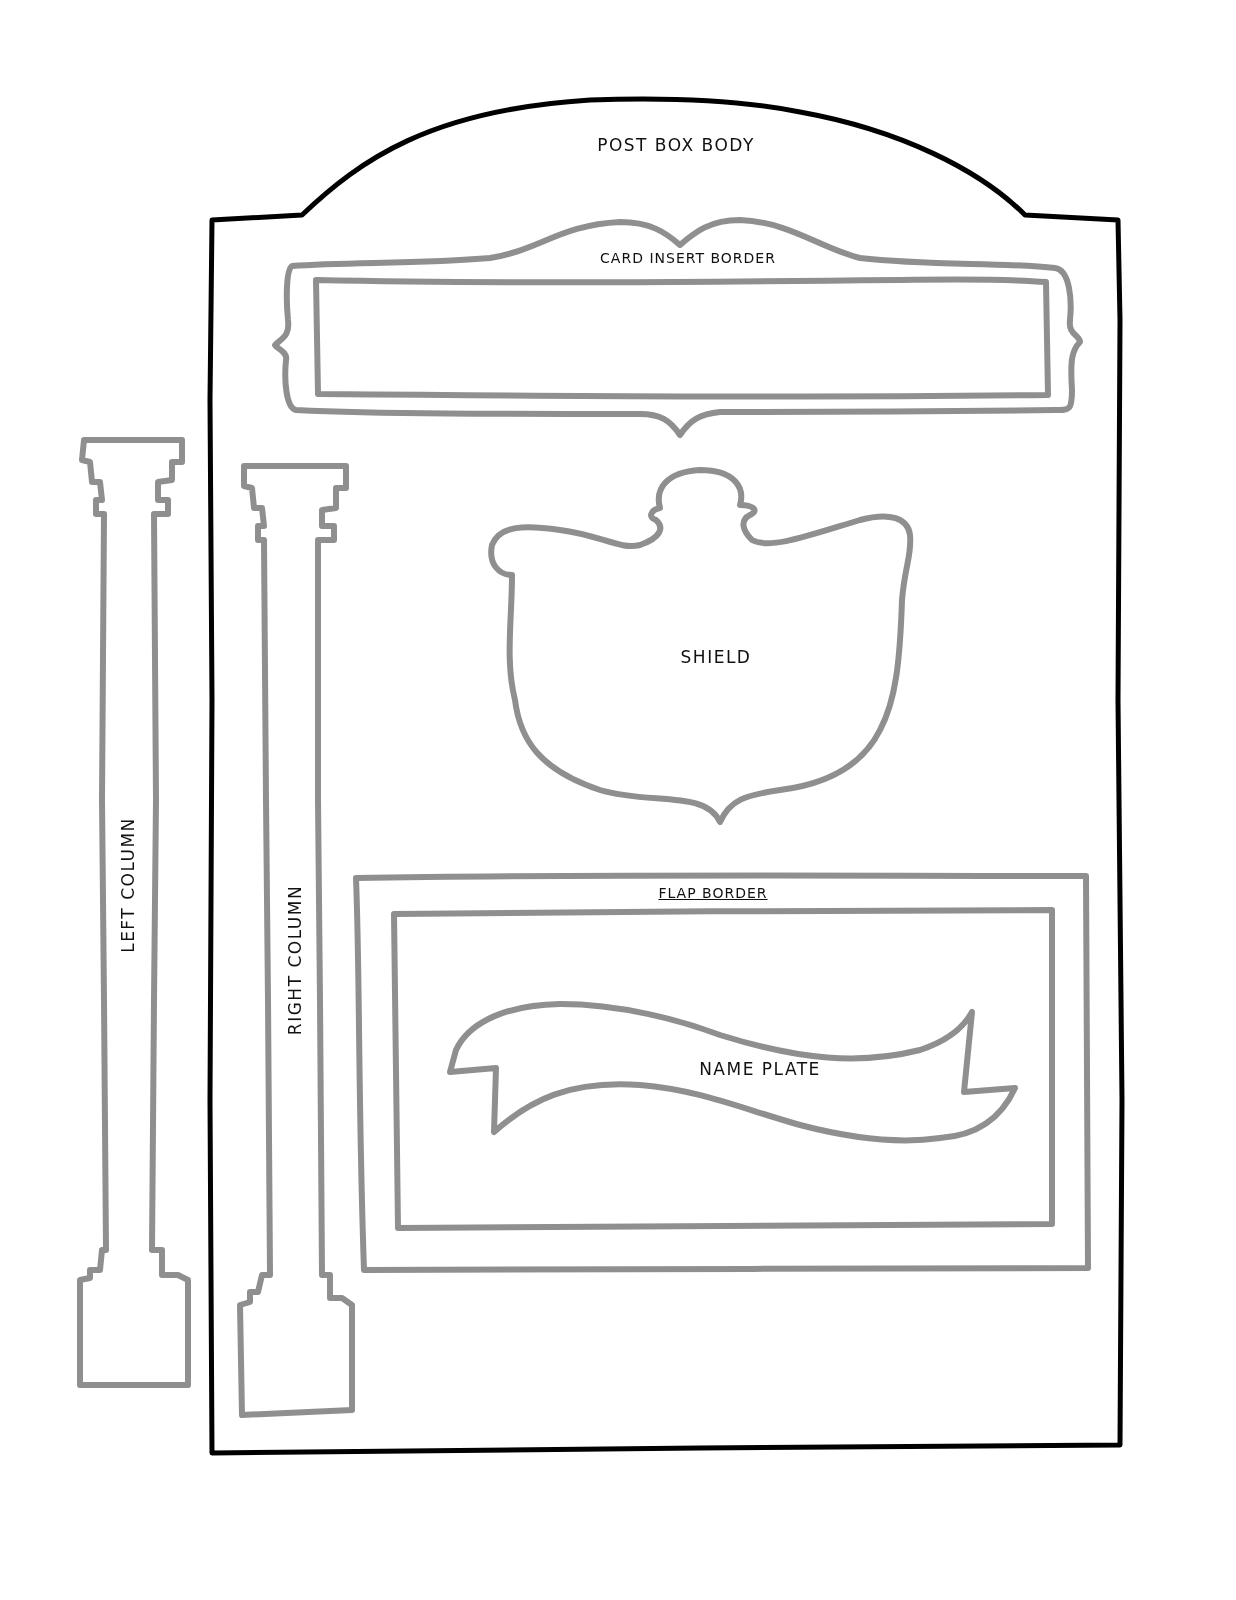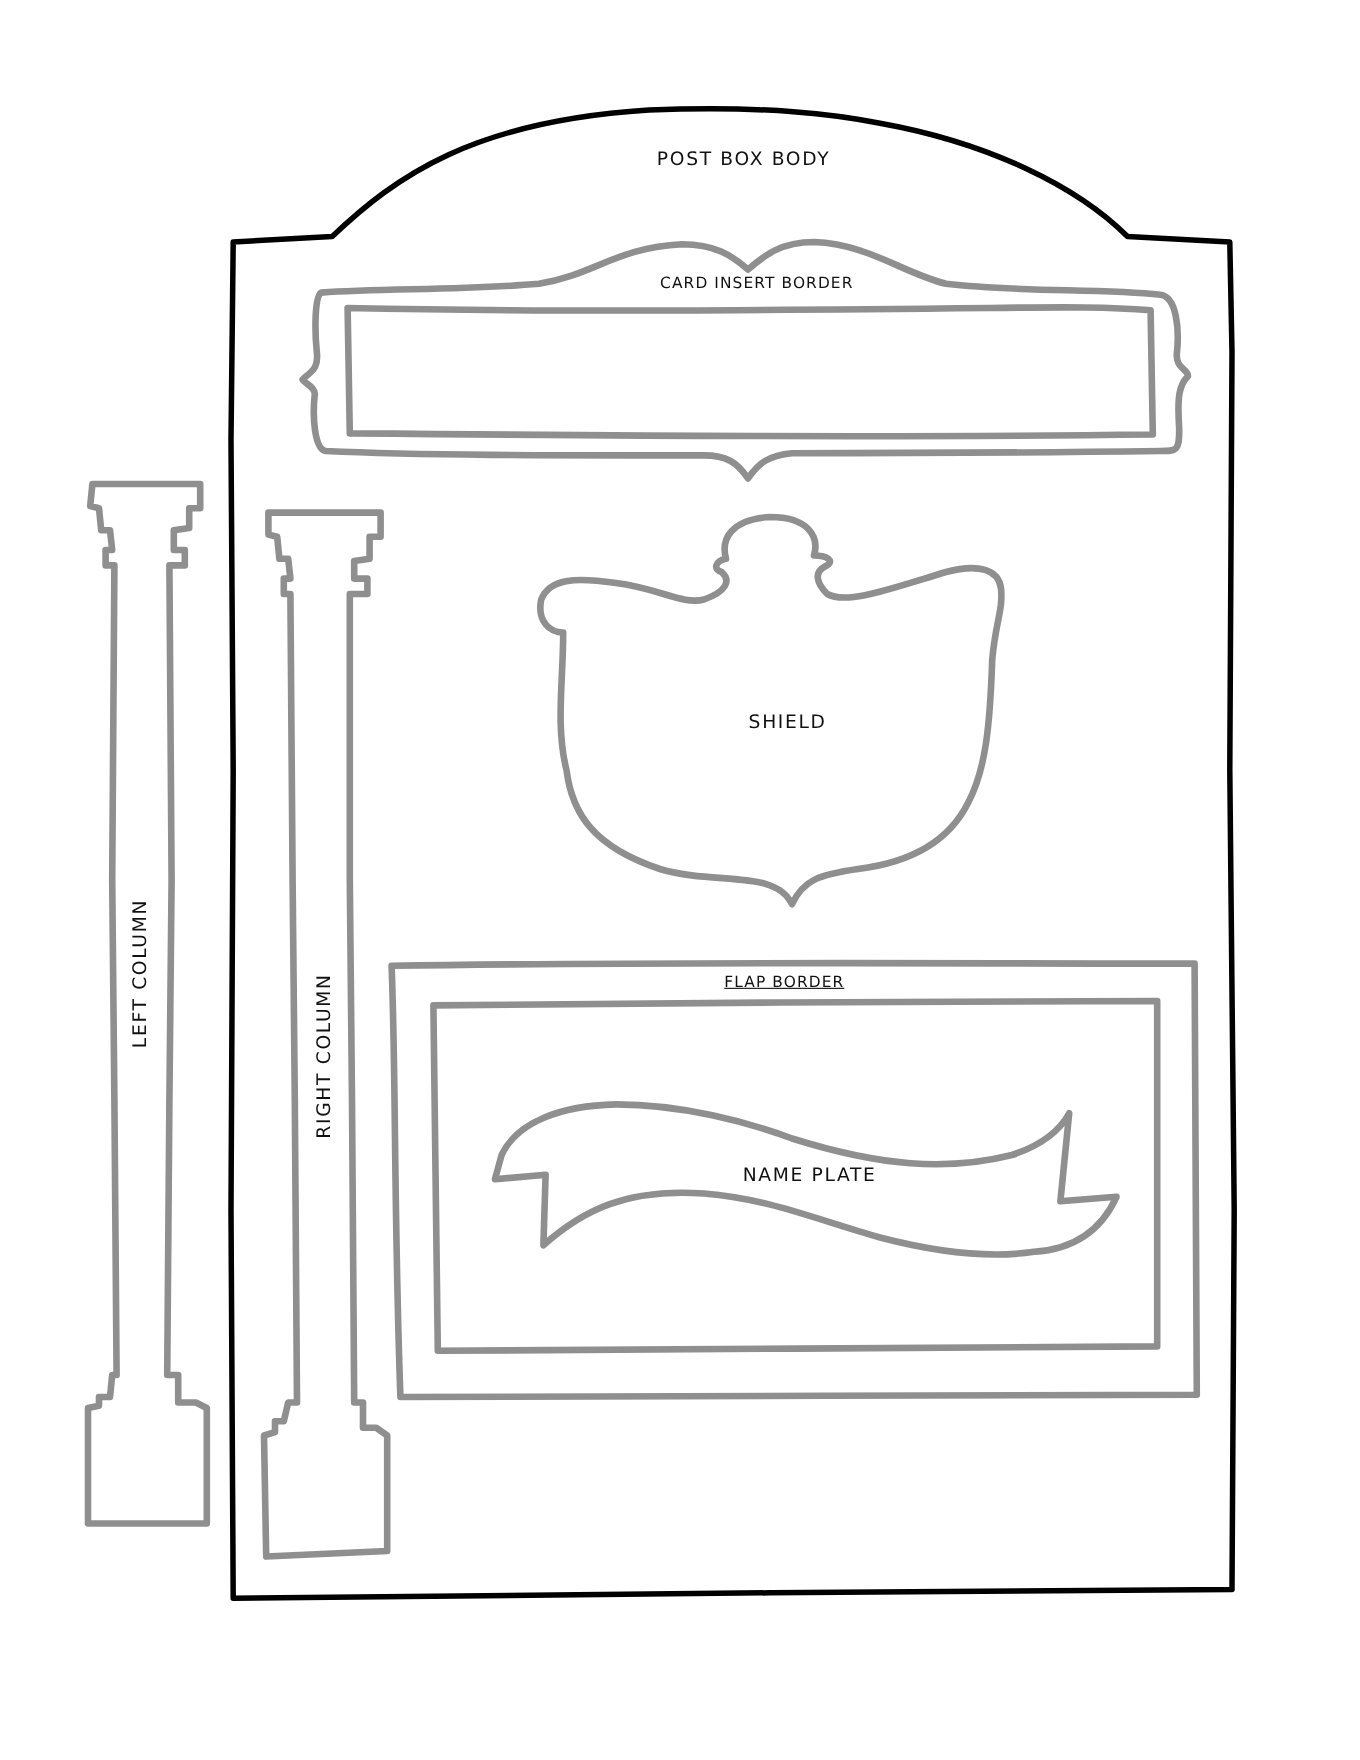--- a/index.html
+++ b/index.html
@@ -56,15 +56,15 @@
   <path d="M244,466 L346,466 L346,488 L336,488 L336,508 L322,510 L322,526 L334,526 L334,540 L318,540
            L318,800 L320,1000 L322,1275 L330,1275 L330,1298 L342,1298 L352,1305 L352,1410 L242,1415
            L240,1305 L250,1302 L250,1292 L258,1292 L262,1275 L270,1275 L268,1000 L266,800 L264,540
            L258,540 L258,526 L264,526 L262,508 L254,508 L252,488 L244,486 Z" fill="none" stroke="#8f8f8f" stroke-width="6" stroke-linejoin="round"></path>
 </svg>
 
 <div class="lbl big" style="left:676px; top:145px;">POST BOX BODY</div>
 <div class="lbl small" style="left:688px; top:258px;">CARD INSERT BORDER</div>
 <div class="lbl big" style="left:704px; top:657px;margin-left:12px;">SHIELD</div>
 <div class="lbl small" style="left:713px; top:893px;text-decoration:underline;">FLAP BORDER</div>
-<div class="lbl big" style="left:736px; top:1069px;">NAME PLATE</div>
+<div class="lbl big" style="left:760px; top:1069px;">NAME PLATE</div>
 <div class="lbl big vert" style="left:128px; top:885px;">LEFT COLUMN</div>
 <div class="lbl big vert" style="left:295px; top:960px;">RIGHT COLUMN</div>
 
 </body></html>

